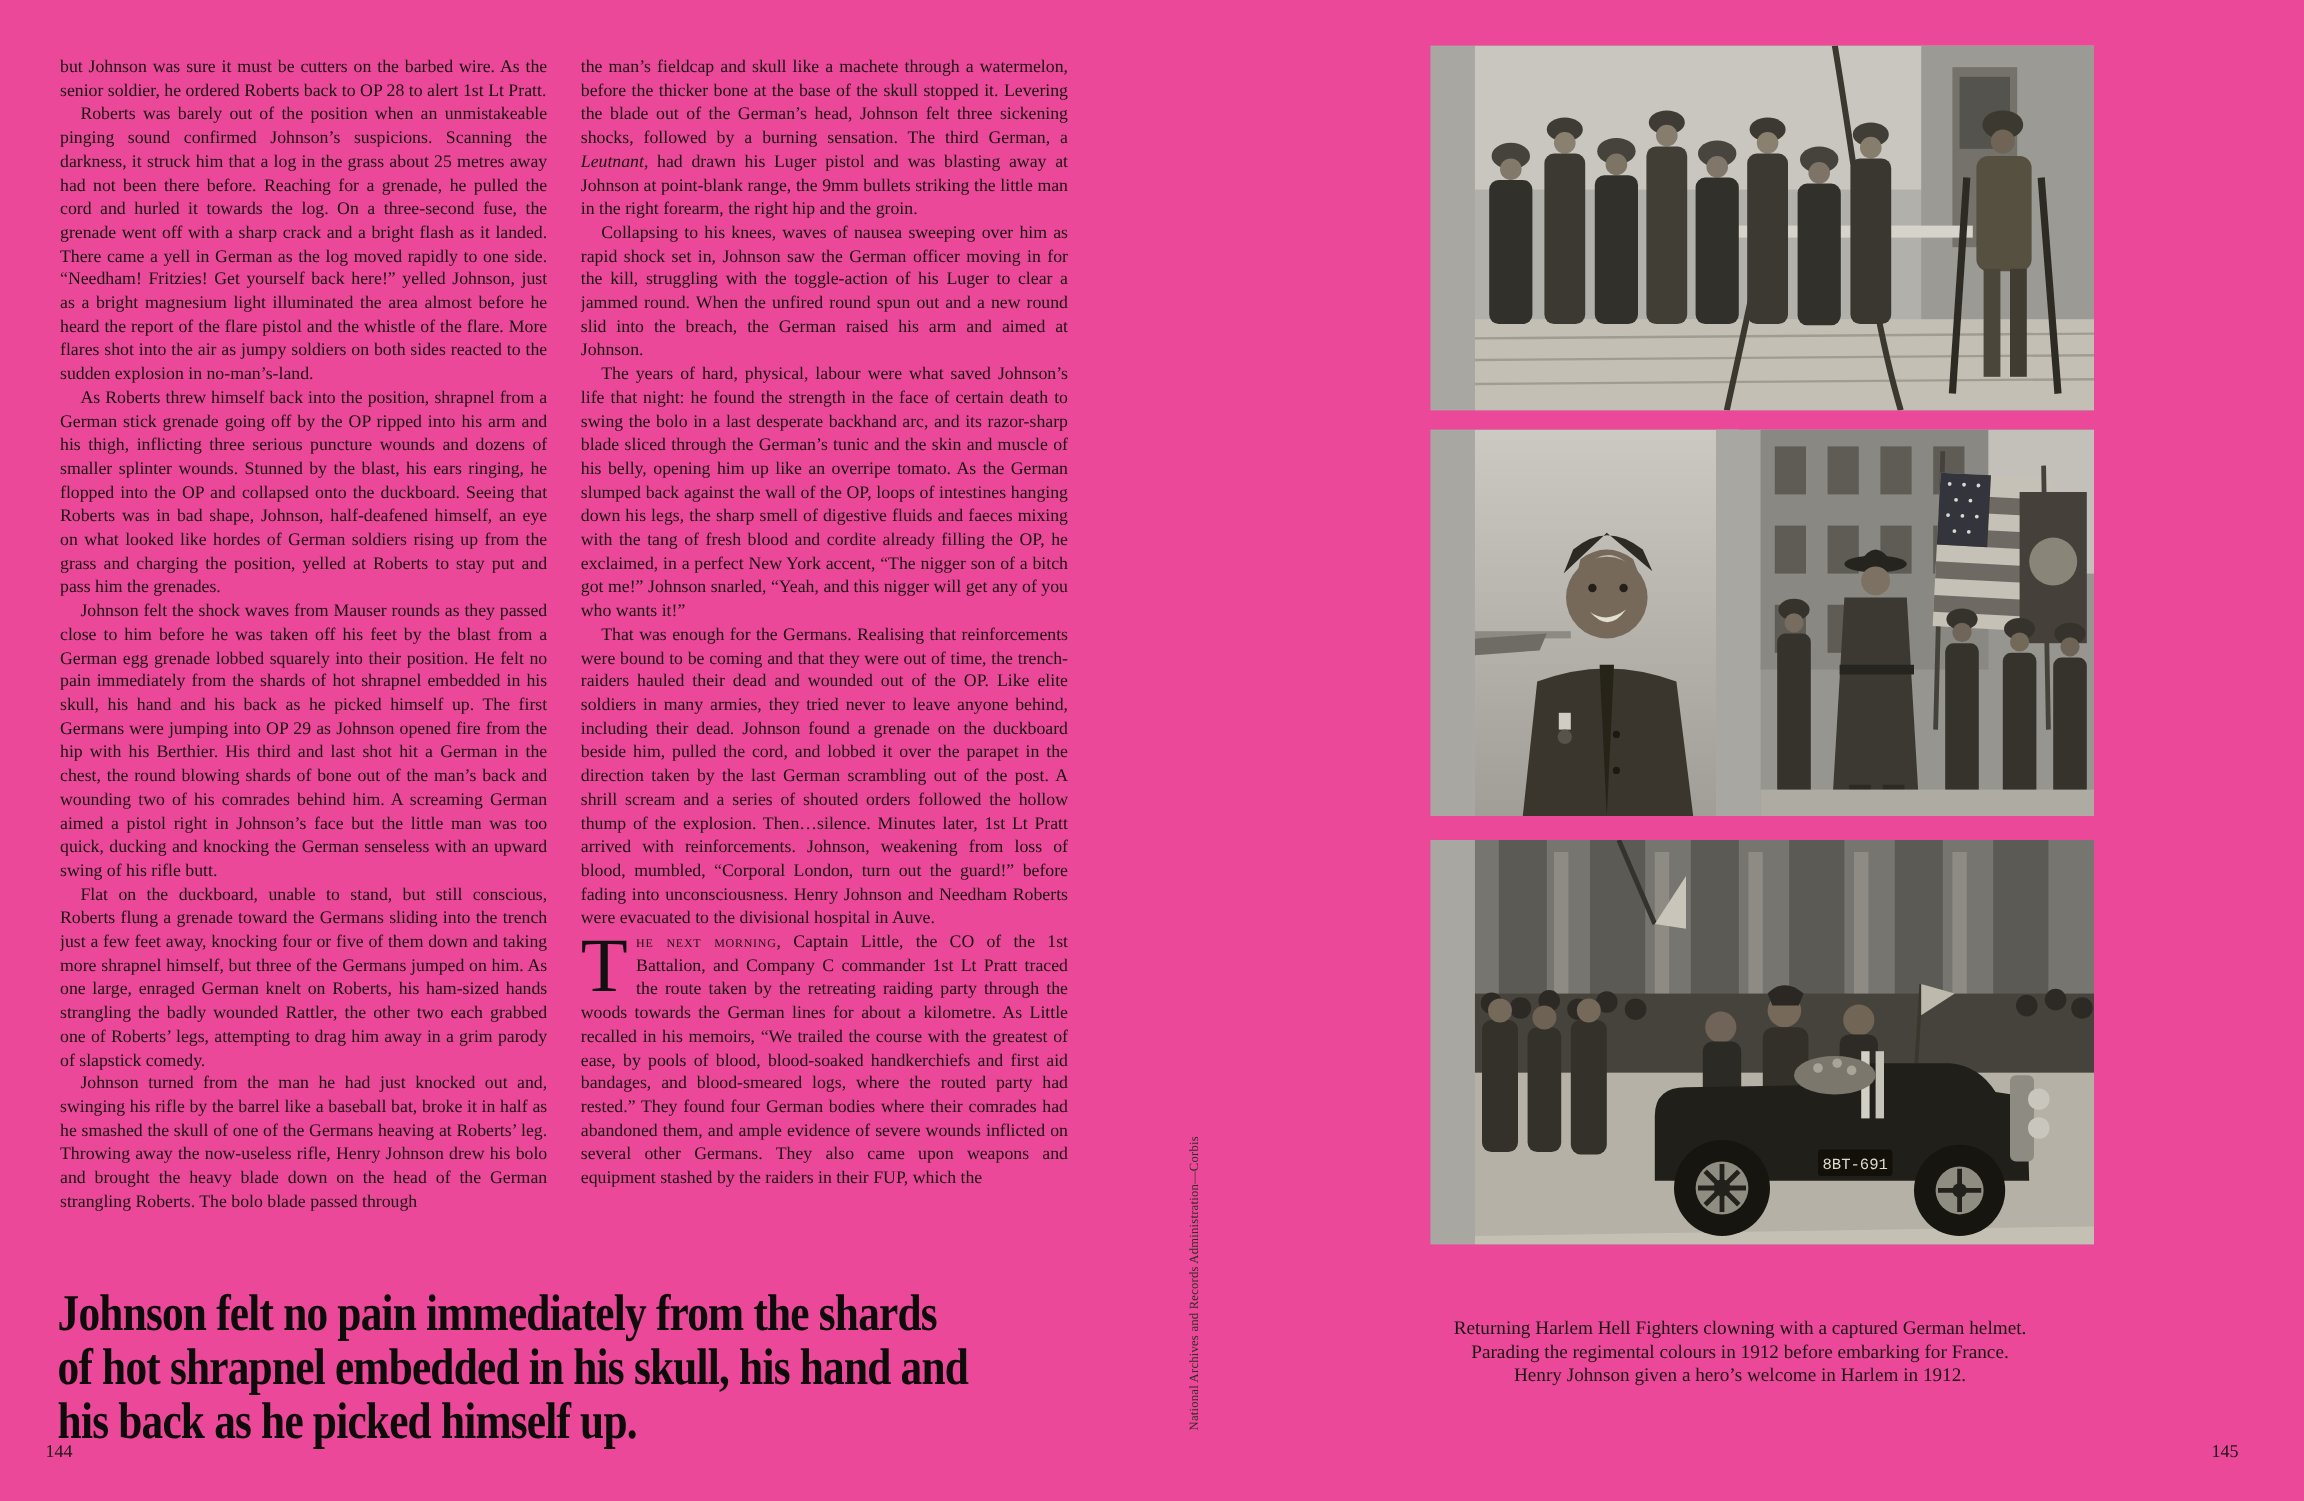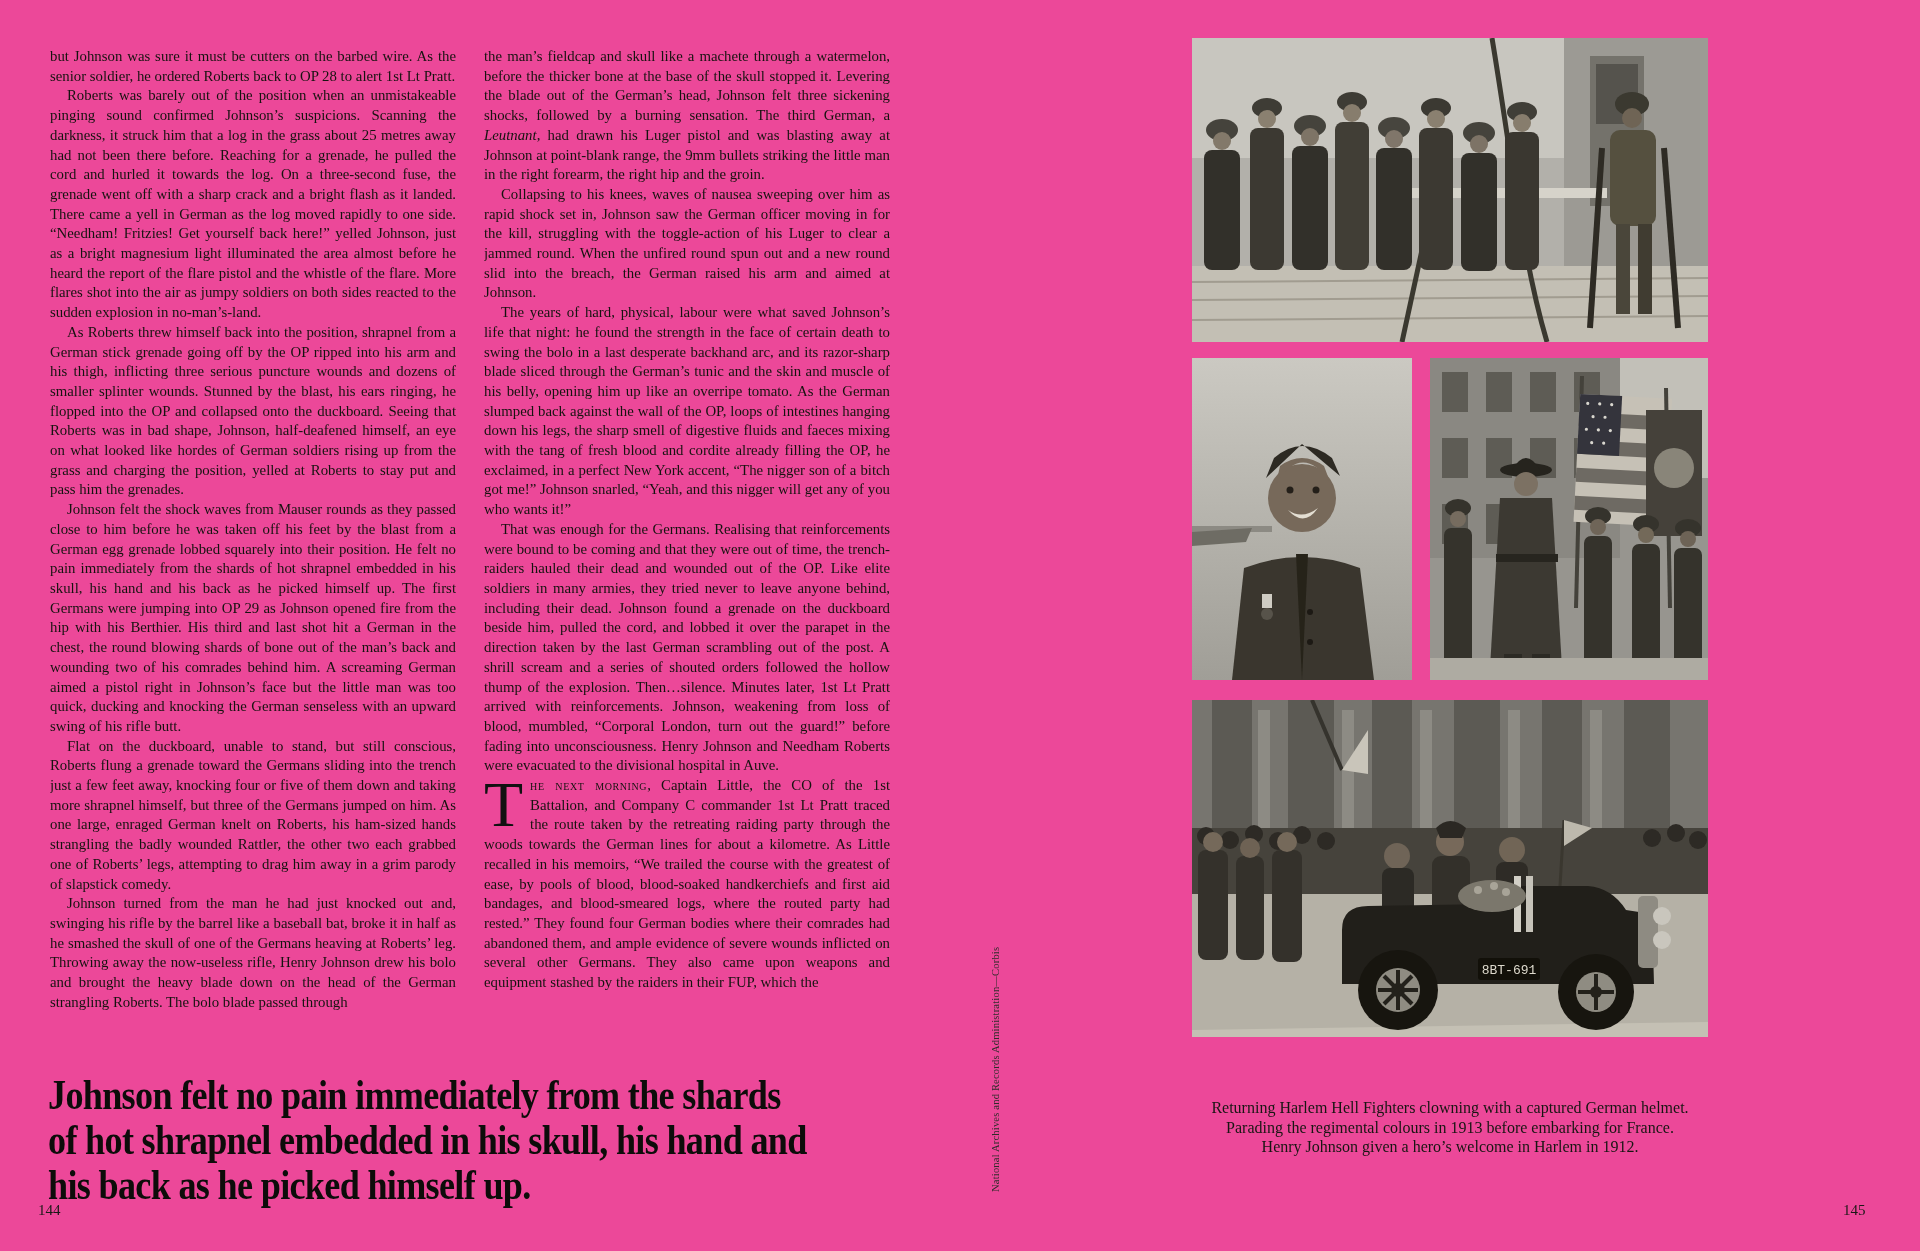--- a/index.html
+++ b/index.html
@@ -35,21 +35,21 @@
   .pagenum { position:absolute; font-size:15px; color:#1a1816; }
   #pagenum-left  { left:38px;  top:1202px; }
   #pagenum-right { left:1843px; top:1202px; }
   
   .credit {
     position:absolute; left:990px; top:960px; height:232px; width:16px;
     writing-mode:vertical-rl; transform:rotate(180deg);
     font-size:10.5px; letter-spacing:0.2px; color:#2e2c2a; white-space:nowrap;
   }
   
-  .photo { position:absolute; overflow:hidden; background:#a9a7a2; }
+  .photo { position:absolute; overflow:hidden; background:#a9a7a2;padding-left:37px; }
   .photo svg { display:block; }
   #photo1 { left:1192px; top:38px;  width:516px; height:304px; }
   #photo2 { left:1192px; top:358px; width:220px; height:322px; }
   #photo3 { left:1430px; top:358px; width:278px; height:322px; }
   #photo4 { left:1192px; top:700px; width:516px; height:337px; }
   
   .captions {
     position:absolute; left:1142px; top:1098px; width:616px;
     text-align:center; font-size:16px; line-height:19.6px; color:#181613;
   }
@@ -324,19 +324,19 @@
         <rect x="286" y="258" width="62" height="22" rx="3" fill="#121009"></rect>
         <text x="317" y="274" text-anchor="middle" font-family="Liberation Mono, monospace" font-size="13" fill="#ddd9cc">8BT-691</text>
         <line x1="372" y1="120" x2="368" y2="186" stroke="#3a372f" stroke-width="3"></line>
         <path d="M372 120 L400 128 L372 146 Z" fill="#bdb9ad"></path>
       </g>
     </svg>
   </div>
 
   <div class="captions">
     <div>Returning Harlem Hell Fighters clowning with a captured German helmet.</div>
-    <div>Parading the regimental colours in 1913 before embarking for France.</div>
+    <div>Parading the regimental colours in 1912 before embarking for France.</div>
     <div>Henry Johnson given a hero’s welcome in Harlem in 1912.</div>
   </div>
 
   <div class="pagenum" id="pagenum-right">145</div>
 
 </div>
 
 </body></html>

